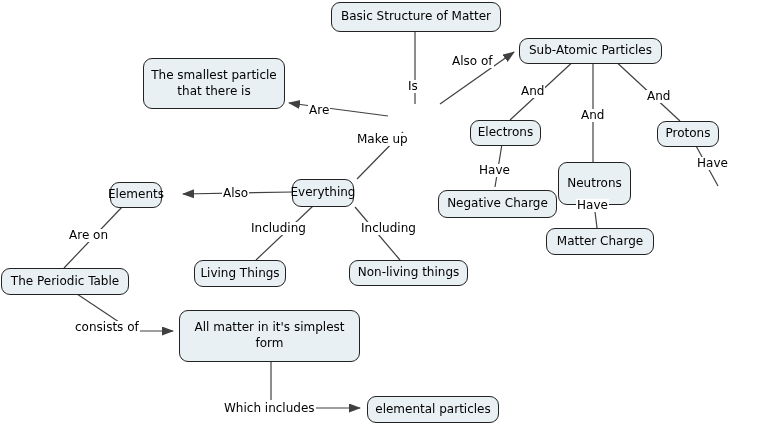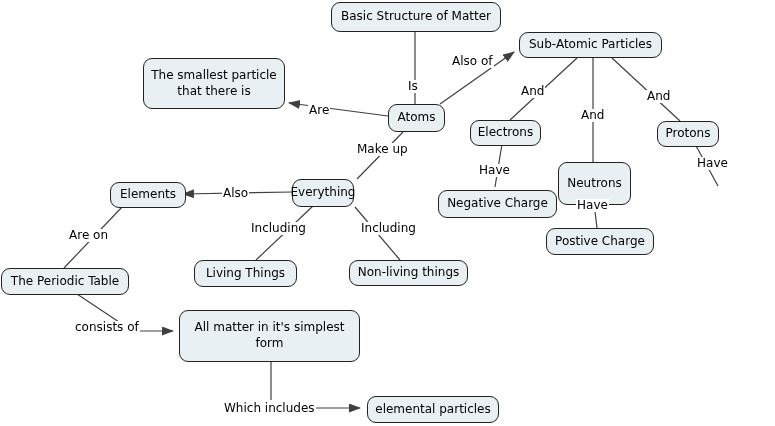--- a/index.html
+++ b/index.html
@@ -80,40 +80,39 @@
     <line class="wire" x1="316" y1="408" x2="360" y2="408" marker-end="url(#arrow)"></line>
     <line class="wire" x1="577" y1="58" x2="510" y2="120"></line>
     <line class="wire" x1="593" y1="58" x2="593" y2="162"></line>
     <line class="wire" x1="612" y1="58" x2="680" y2="121"></line>
     <line class="wire" x1="502" y1="144" x2="495" y2="187"></line>
     <line class="wire" x1="592" y1="187" x2="597" y2="228"></line>
     <line class="wire" x1="695" y1="144" x2="718" y2="186"></line>
   </svg>
 
   <div class="node" style="left:331px; top:2px; width:170px; height:30px">Basic Structure of Matter</div>
-  <div class="node" style="left:519px; top:32px; width:143px; height:26px">Sub-Atomic Particles</div>
+  <div class="node" style="left:519px; top:38px; width:143px; height:26px">Sub-Atomic Particles</div>
   <div class="node" style="left:143px; top:58px; width:142px; height:51px">The smallest particle that there is</div>
-  <div class="node" style="left:388px; top:104px; width:57px; height:28px">Atoms</div>
   <div class="node" style="left:470px; top:120px; width:71px; height:25px">Electrons</div>
   <div class="node" style="left:558px; top:162px; width:73px; height:43px">Neutrons</div>
   <div class="node" style="left:657px; top:121px; width:62px; height:24px">Protons</div>
   <div class="node" style="left:438px; top:190px; width:119px; height:28px">Negative Charge</div>
-  <div class="node" style="left:546px; top:228px; width:108px; height:27px">Postive Charge</div>
-  <div class="node" style="left:110px; top:182px; width:76px; height:25px">Elements</div>
+  <div class="node" style="left:546px; top:228px; width:108px; height:27px">Matter Charge</div>
+  <div class="node" style="left:110px; top:182px; width:52px; height:25px">Elements</div>
   <div class="node" style="left:292px; top:179px; width:62px; height:28px">Everything</div>
-  <div class="node" style="left:194px; top:260px; width:103px; height:27px">Living Things</div>
+  <div class="node" style="left:194px; top:260px; width:92px; height:27px">Living Things</div>
   <div class="node" style="left:349px; top:260px; width:119px; height:15px">Non-living things</div>
   <div class="node" style="left:179px; top:310px; width:181px; height:52px">All matter in it's simplest form</div>
   <div class="node" style="left:1px; top:268px; width:128px; height:27px">The Periodic Table</div>
   <div class="node" style="left:367px; top:396px; width:132px; height:27px">elemental particles</div>
 
   <span class="link-label" style="left:407px; top:80px">Is</span>
   <span class="link-label" style="left:451px; top:55px">Also of</span>
   <span class="link-label" style="left:308px; top:104px">Are</span>
-  <span class="link-label" style="left:356px; top:143px">Make up</span>
+  <span class="link-label" style="left:356px; top:133px">Make up</span>
   <span class="link-label" style="left:222px; top:187px">Also</span>
   <span class="link-label" style="left:250px; top:222px">Including</span>
   <span class="link-label" style="left:360px; top:222px">Including</span>
   <span class="link-label" style="left:68px;  top:229px">Are on</span>
   <span class="link-label" style="left:74px;  top:321px">consists of</span>
   <span class="link-label" style="left:223px; top:402px">Which includes</span>
   <span class="link-label" style="left:520px; top:85px">And</span>
   <span class="link-label" style="left:580px; top:109px">And</span>
   <span class="link-label" style="left:646px; top:90px">And</span>
   <span class="link-label" style="left:478px; top:164px">Have</span>

